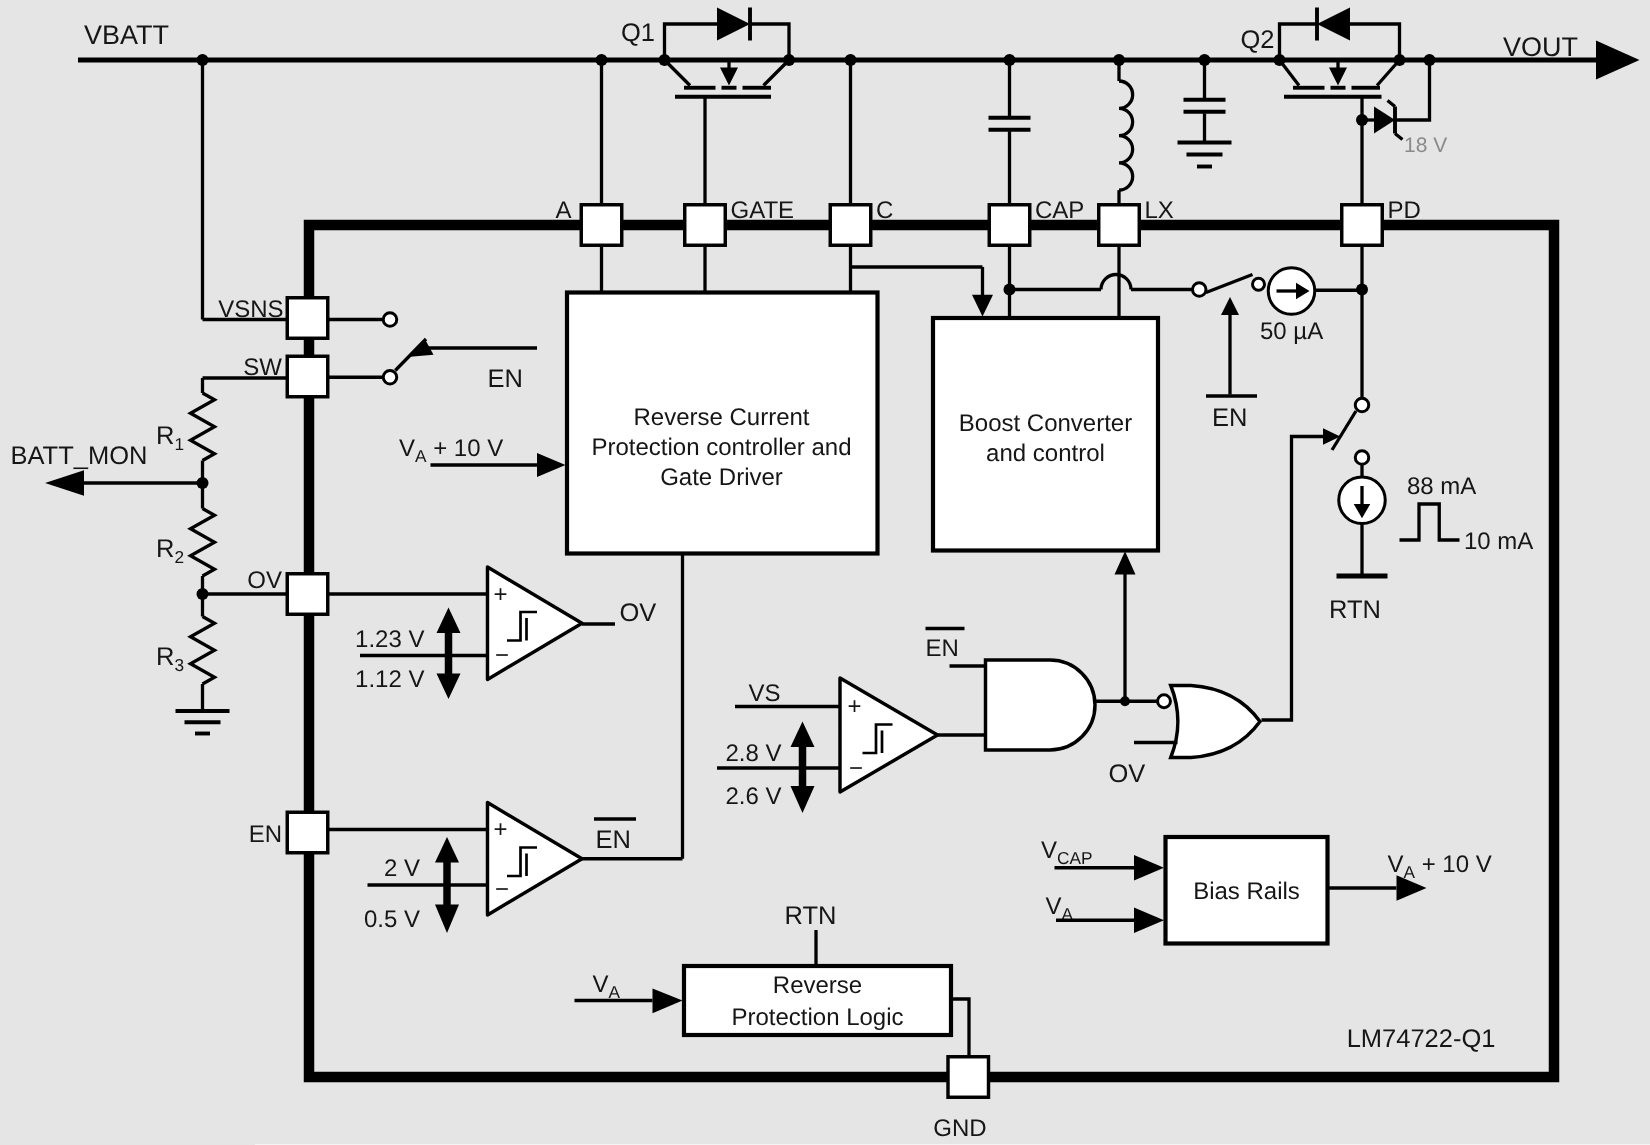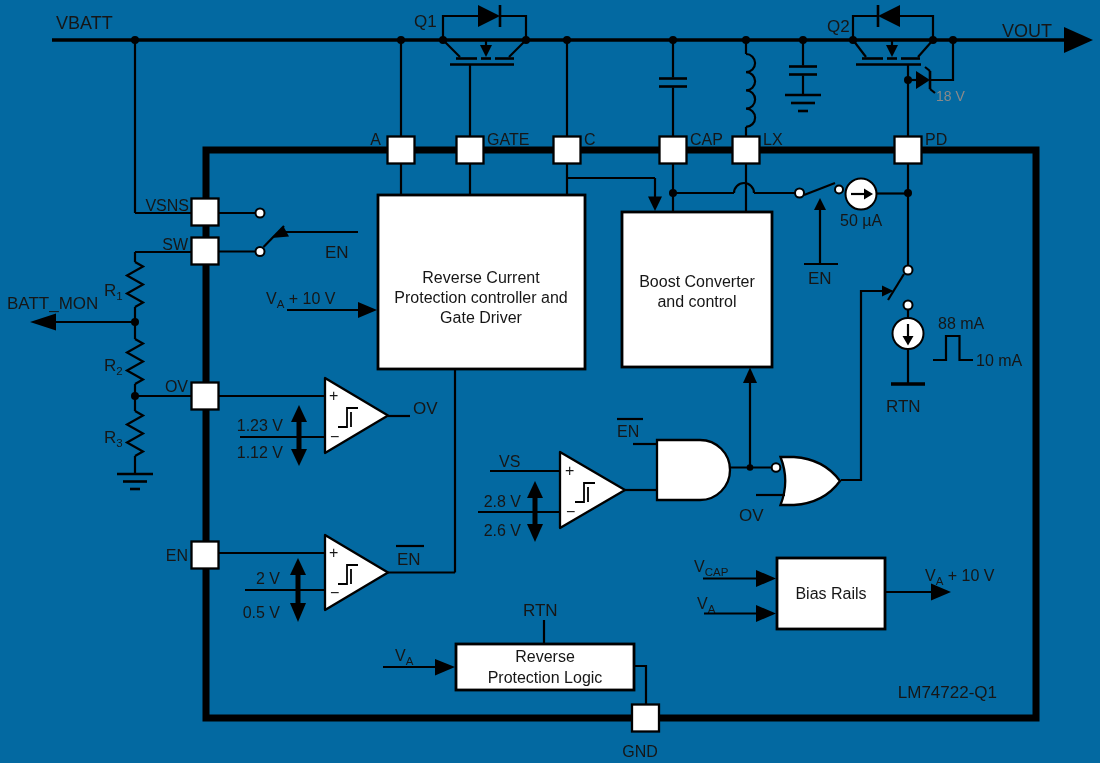--- a/index.html
+++ b/index.html
@@ -1,16 +1,16 @@
 <!DOCTYPE html>
 <html><head>
 <meta charset="utf-8">
 <style>
   html,body{margin:0;padding:0;background:#fff;}
-  #stage{width:1100px;height:763px;background:#0369a1;position:relative;overflow:hidden;}
+  #stage{width:1100px;height:763px;background:#e5e5e5;position:relative;overflow:hidden;}
   svg{display:block;}
   .w{stroke:#000;stroke-width:2.2;fill:none;}
   .w25{stroke:#000;stroke-width:2.6;fill:none;}
   .rail{stroke:#000;stroke-width:3.4;fill:none;}
   .bnd{stroke:#000;stroke-width:7;fill:none;}
   .blk{stroke:#000;stroke-width:2.8;fill:#fff;}
   .pin{stroke:#000;stroke-width:2.3;fill:#fff;}
   .cmp{stroke:#000;stroke-width:2.3;fill:#fff;stroke-linejoin:round;}
   .gate{stroke:#000;stroke-width:2.3;fill:#fff;}
   .oc{stroke:#000;stroke-width:2;fill:#fff;}

